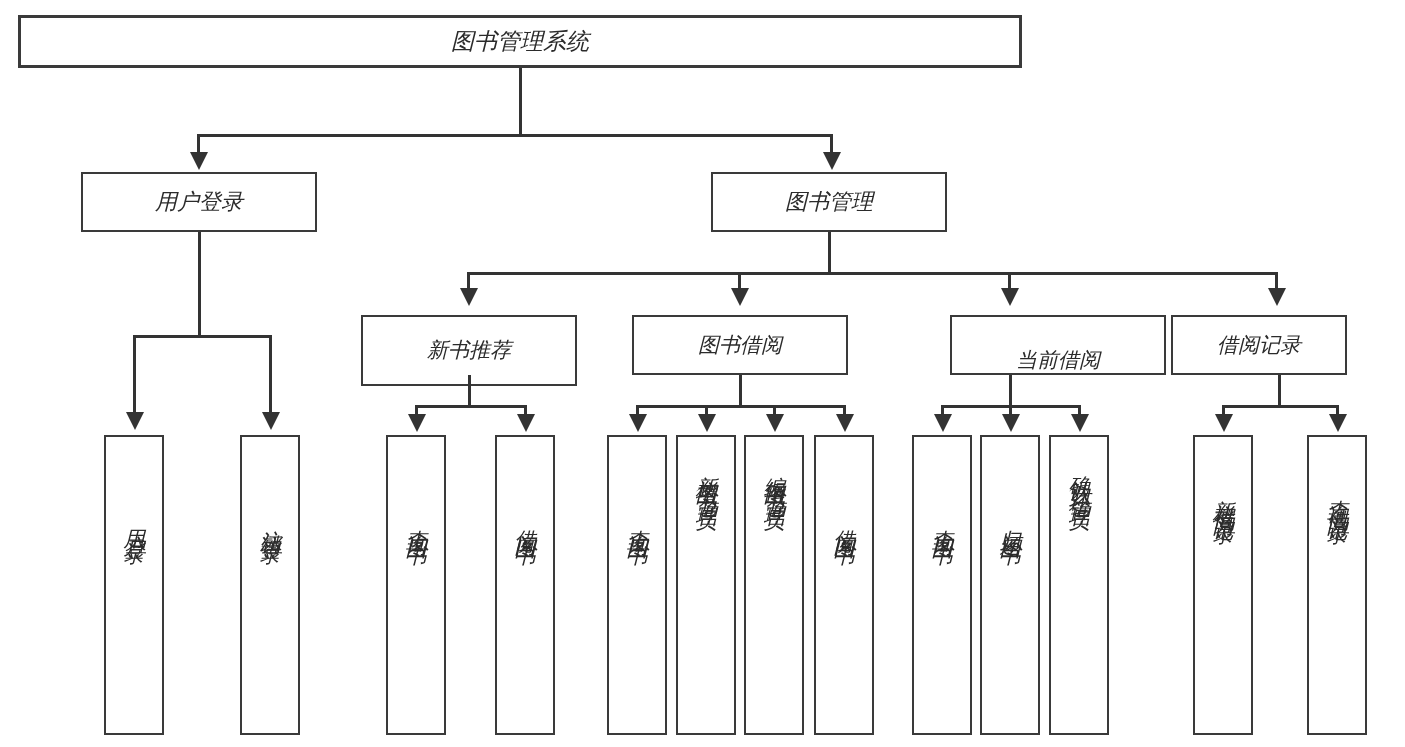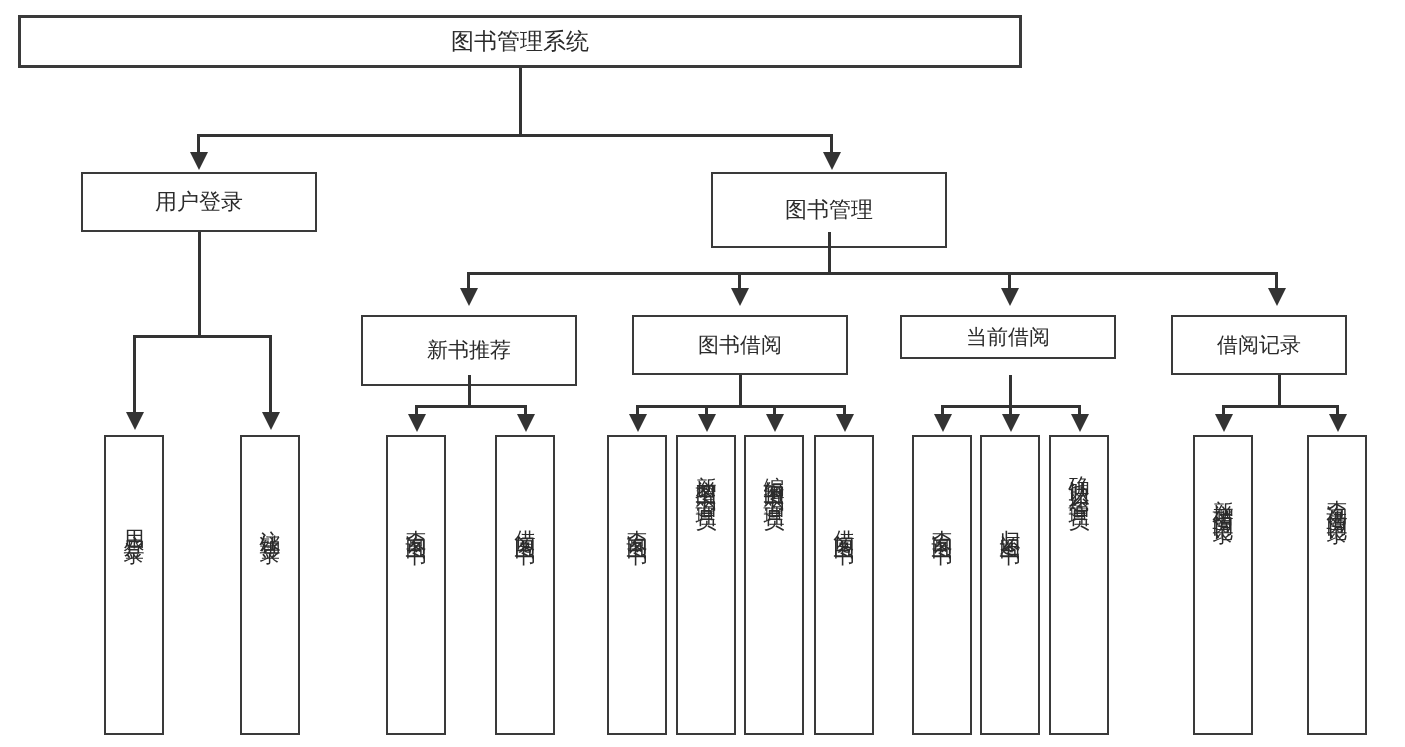--- a/index.html
+++ b/index.html
@@ -21,20 +21,21 @@
     position:absolute;
     box-sizing:border-box;
     background:#ffffff;
     border:2.5px solid #3a3a3a;
     display:flex;
     align-items:center;
     justify-content:center;
     text-align:center;
     line-height:1.18;
     color:#2b2b2b;
+    font-style:italic;
   }
   .node.root{
     border-width:3px;
     font-size:23px;
   }
   .node.lvl2{ font-size:22px; }
   .node.lvl3{ font-size:21px; }
   .node.leaf{
     font-size:21px;
     align-items:flex-start;
@@ -88,21 +89,21 @@
   <div class="ln v" style="left:519px;top:68px;width:3px;height:68px;"></div>
   <div class="ln h" style="left:197px;top:134px;width:636px;height:3px;"></div>
   <div class="ln v" style="left:197px;top:134px;width:3px;height:22px;"></div>
   <div class="arrow" style="left:190px;top:152px;"></div>
   <div class="ln v" style="left:830px;top:134px;width:3px;height:22px;"></div>
   <div class="arrow" style="left:823px;top:152px;"></div>
 
   <div class="node lvl2" style="left:81px;top:172px;width:236px;height:60px;">
     <span>用户登录</span>
   </div>
-  <div class="node lvl2" style="left:711px;top:172px;width:236px;height:76px;">
+  <div class="node lvl2" style="left:711px;top:172px;width:236px;height:60px;">
     <span>图书管理</span>
   </div>
 
   <div class="ln v" style="left:198px;top:232px;width:3px;height:105px;"></div>
   <div class="ln h" style="left:133px;top:335px;width:139px;height:3px;"></div>
   <div class="ln v" style="left:133px;top:335px;width:3px;height:80px;"></div>
   <div class="arrow" style="left:126px;top:412px;"></div>
   <div class="ln v" style="left:269px;top:335px;width:3px;height:80px;"></div>
   <div class="arrow" style="left:262px;top:412px;"></div>
 
@@ -116,21 +117,21 @@
   <div class="arrow" style="left:1001px;top:288px;"></div>
   <div class="ln v" style="left:1275px;top:272px;width:3px;height:18px;"></div>
   <div class="arrow" style="left:1268px;top:288px;"></div>
 
   <div class="node lvl3" style="left:361px;top:315px;width:216px;height:71px;">
     <span>新书推荐</span>
   </div>
   <div class="node lvl3" style="left:632px;top:315px;width:216px;height:60px;">
     <span>图书借阅</span>
   </div>
-  <div class="node lvl3" style="left:900px;top:315px;width:216px;height:44px;">
+  <div class="node lvl3" style="left:950px;top:315px;width:216px;height:60px;align-items:flex-end;">
     <span>当前借阅</span>
   </div>
   <div class="node lvl3" style="left:1171px;top:315px;width:176px;height:60px;">
     <span>借阅记录</span>
   </div>
 
   <div class="ln v" style="left:468px;top:375px;width:3px;height:32px;"></div>
   <div class="ln h" style="left:415px;top:405px;width:112px;height:3px;"></div>
   <div class="ln v" style="left:415px;top:405px;width:3px;height:12px;"></div>
   <div class="arrow" style="left:408px;top:414px;"></div>

